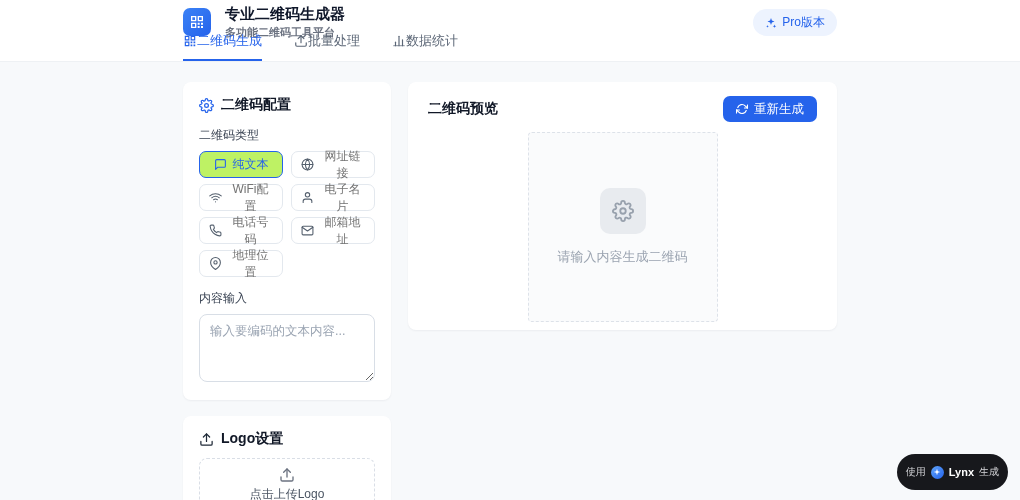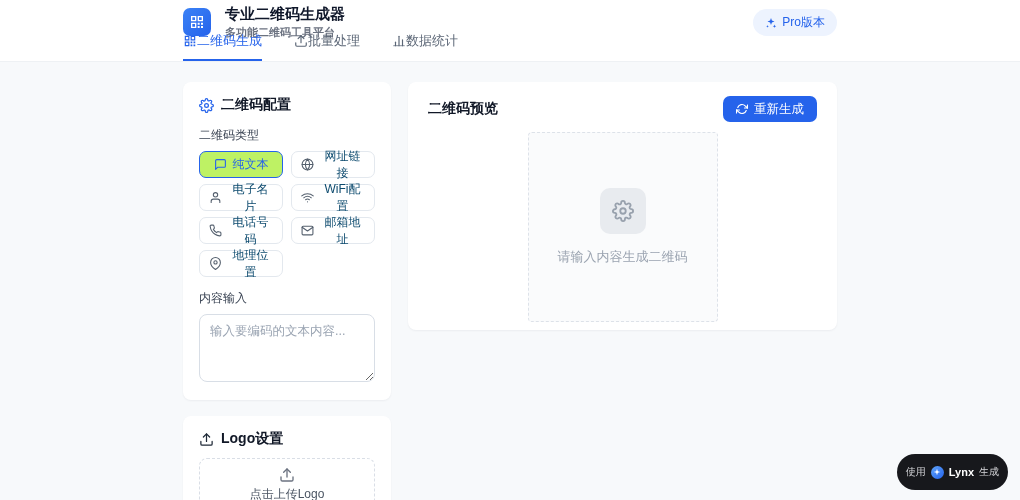--- a/index.html
+++ b/index.html
@@ -32,21 +32,21 @@
   .col-right { flex:1; }
   .card { background:#fff; border-radius:8px; box-shadow:0 1px 2px rgba(16,24,40,.05); padding:14px 16px; }
   .card-title { display:flex; align-items:center; gap:7px; font-size:14px; font-weight:700; color:#111827; }
   .card-title .t-icon { color:#2563eb; }
   .card-title .t-icon.dark { color:#1f2937; }
   .field-label { font-size:12px; color:#374151; margin:13px 0 7px; }
 
   
   .type-grid { display:grid; grid-template-columns:1fr 1fr; gap:6px 8px; }
   .type-btn { height:27px; border:1px solid #e3e8ee; border-radius:7px; background:#fff;
-    display:flex; align-items:center; gap:6px; padding:0 9px; font-size:12px; color:#0c4a6e; cursor:pointer; }
+    display:flex; align-items:center; gap:6px; padding:0 9px; font-size:12px; color:#737373; cursor:pointer; }
   .type-btn .ti { color:#55606e; flex:none; }
   .type-btn.selected { border-color:#2563eb; background:#bef264; color:#2563eb;justify-content:center; }
   .type-btn.selected .ti { color:#2563eb; }
 
   .content-area { width:100%; height:68px; border:1px solid #d8dee6; border-radius:8px;
     padding:8px 10px; font-size:12.5px; font-family:inherit; color:#111827; resize:vertical; }
   .content-area::placeholder { color:#9aa4b2; }
 
   
   .upload-area { margin-top:10px; height:54px; border:1.5px dashed #d9dee6; border-radius:8px;
@@ -169,36 +169,36 @@
                 <circle cx="12" cy="12" r="10"></circle>
                 <path d="M2 12h20"></path>
                 <path d="M12 2a15.3 15.3 0 0 1 4 10 15.3 15.3 0 0 1-4 10 15.3 15.3 0 0 1-4-10 15.3 15.3 0 0 1 4-10z"></path>
               </svg>
           </span>
           <span>网址链接</span>
         </button>
         <button class="type-btn">
           <span class="ti">
             <svg width="13" height="13" viewBox="0 0 24 24" fill="none" stroke="currentColor" stroke-width="2" stroke-linecap="round" stroke-linejoin="round">
-                <path d="M20 21v-2a4 4 0 0 0-4-4H8a4 4 0 0 0-4 4v2"></path>
-                <circle cx="12" cy="7" r="4"></circle>
-              </svg>
-          </span>
-          <span>电子名片</span>
-        </button>
-        <button class="type-btn">
-          <span class="ti">
-            <svg width="13" height="13" viewBox="0 0 24 24" fill="none" stroke="currentColor" stroke-width="2" stroke-linecap="round" stroke-linejoin="round">
                 <path d="M5 12.55a11 11 0 0 1 14.08 0"></path>
                 <path d="M1.42 9a16 16 0 0 1 21.16 0"></path>
                 <path d="M8.53 16.11a6 6 0 0 1 6.95 0"></path>
                 <path d="M12 20h.01"></path>
               </svg>
           </span>
           <span>WiFi配置</span>
+        </button>
+        <button class="type-btn">
+          <span class="ti">
+            <svg width="13" height="13" viewBox="0 0 24 24" fill="none" stroke="currentColor" stroke-width="2" stroke-linecap="round" stroke-linejoin="round">
+                <path d="M20 21v-2a4 4 0 0 0-4-4H8a4 4 0 0 0-4 4v2"></path>
+                <circle cx="12" cy="7" r="4"></circle>
+              </svg>
+          </span>
+          <span>电子名片</span>
         </button>
         <button class="type-btn">
           <span class="ti">
             <svg width="13" height="13" viewBox="0 0 24 24" fill="none" stroke="currentColor" stroke-width="2" stroke-linecap="round" stroke-linejoin="round">
                 <path d="M22 16.92v3a2 2 0 0 1-2.18 2 19.79 19.79 0 0 1-8.63-3.07 19.5 19.5 0 0 1-6-6A19.79 19.79 0 0 1 2.12 4.18 2 2 0 0 1 4.11 2h3a2 2 0 0 1 2 1.72c.13.96.36 1.9.7 2.81a2 2 0 0 1-.45 2.11L8.09 9.91a16 16 0 0 0 6 6l1.27-1.27a2 2 0 0 1 2.11-.45c.91.34 1.85.57 2.81.7A2 2 0 0 1 22 16.92z"></path>
               </svg>
           </span>
           <span>电话号码</span>
         </button>
         <button class="type-btn">

